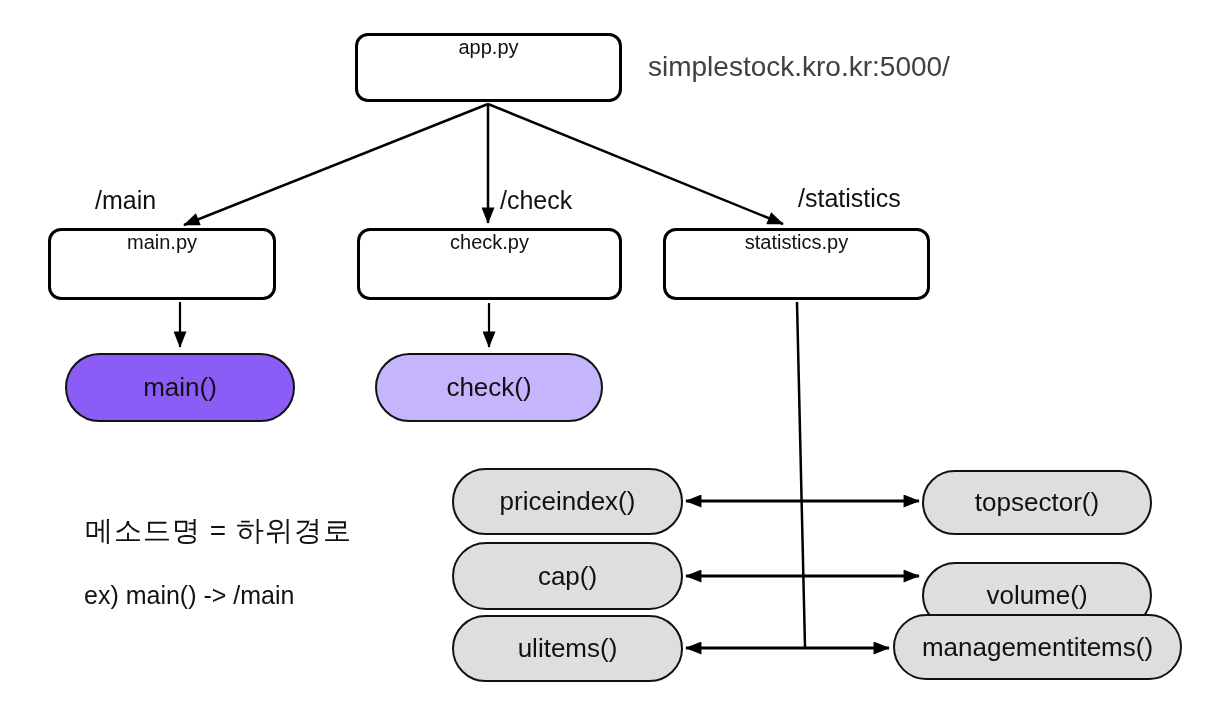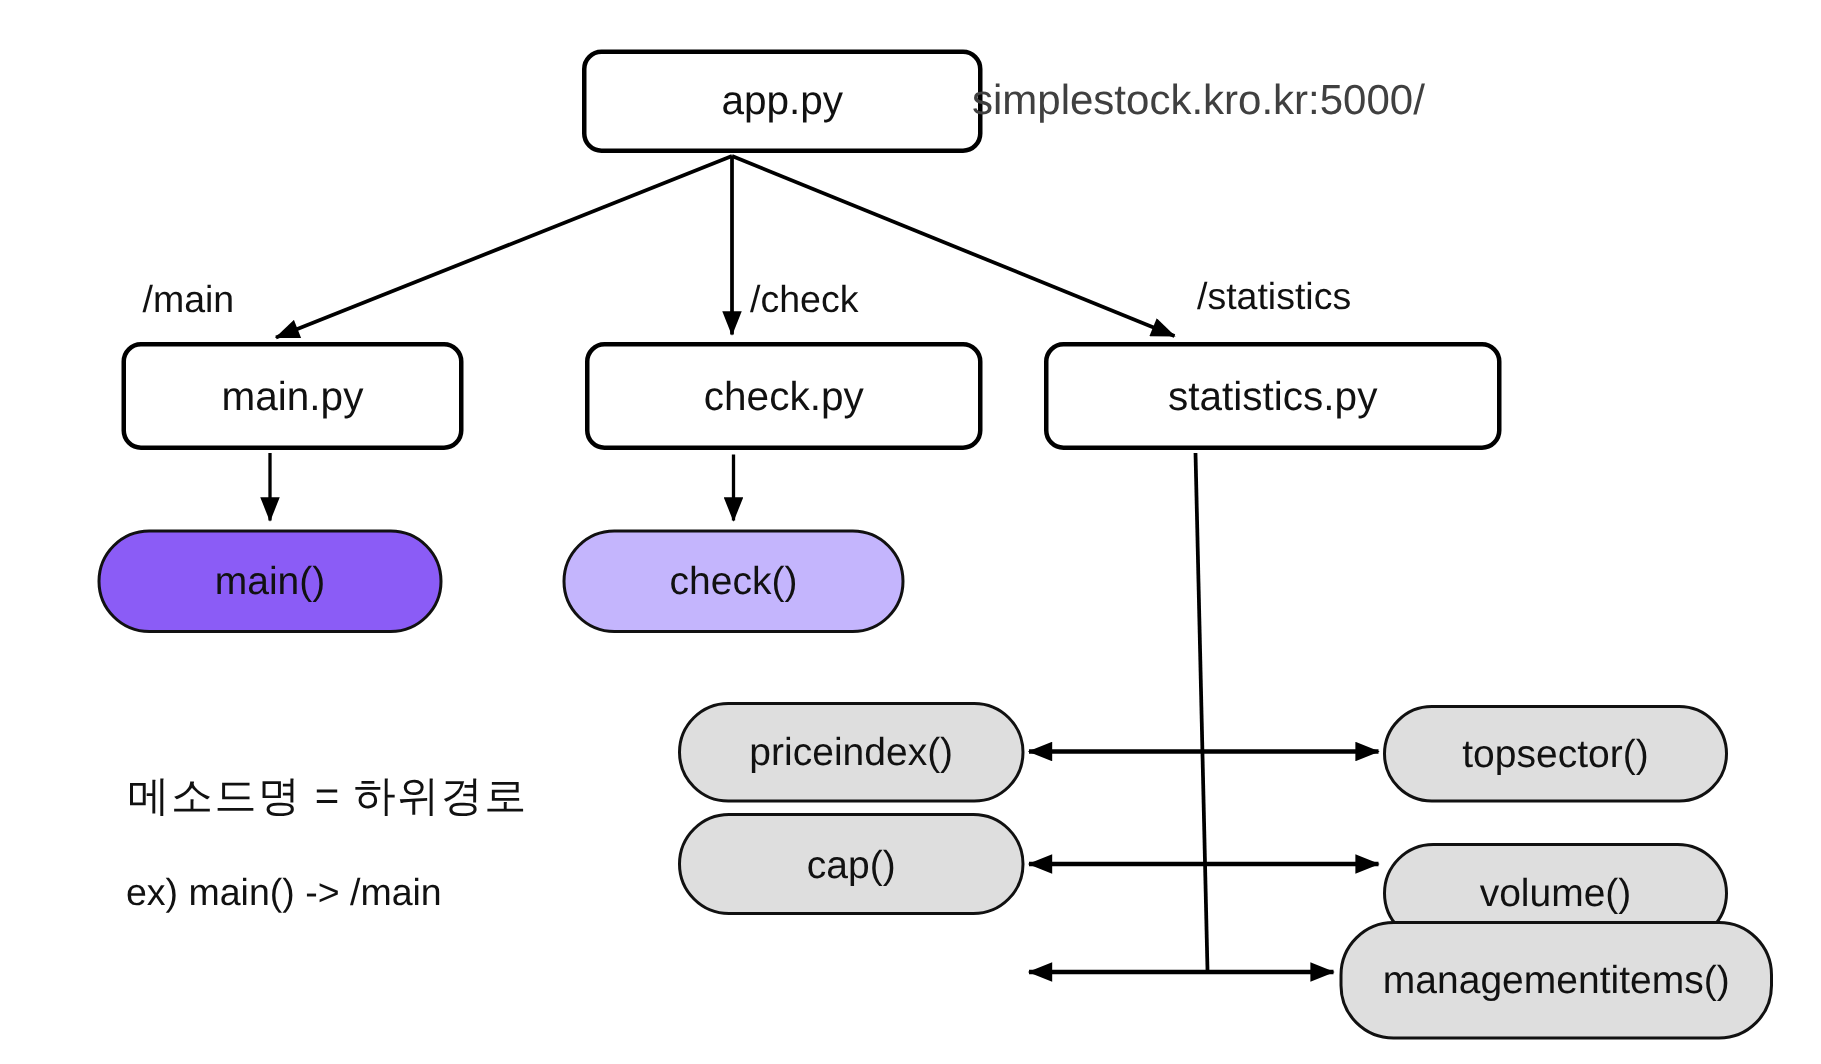--- a/index.html
+++ b/index.html
@@ -22,26 +22,24 @@
     height: 709px;
     pointer-events: none;
   }
   .file-box {
     position: absolute;
     box-sizing: border-box;
     background: #ffffff;
     border: 3.5px solid #000000;
     border-radius: 13px;
     display: flex;
-    align-items: center;
     justify-content: center;
-    font-size: 27px;
+    font-size: 20px;
     color: #111111;
     z-index: 2;
-    margin-left: 33px;
   }
   .fn-pill {
     position: absolute;
     box-sizing: border-box;
     background: #dedede;
     border: 2.5px solid #111111;
     border-radius: 36px;
     display: flex;
     align-items: center;
     justify-content: center;
@@ -115,44 +113,47 @@
   <div class="route-label" style="left:95px; top:186px;">/main</div>
   <div class="route-label" style="left:500px; top:186px;">/check</div>
   <div class="route-label" style="left:798px; top:184px;">/statistics</div>
 
   <div class="file-box" style="left: 48px; top: 228px; width: 228px; height: 72px; background: rgb(255, 255, 255);">
     <span>main.py</span>
   </div>
   <div class="file-box" style="left: 357px; top: 228px; width: 265px; height: 72px; background: rgb(255, 255, 255);">
     <span>check.py</span>
   </div>
-  <div class="file-box" style="left: 663px; top: 228px; width: 305px; height: 72px; background: rgb(255, 255, 255);">
+  <div class="file-box" style="left: 663px; top: 228px; width: 267px; height: 72px; background: rgb(255, 255, 255);">
     <span>statistics.py</span>
   </div>
 
   <div class="fn-pill" style="left: 65px; top: 353px; width: 230px; height: 69px; background: #8b5cf6;">
     <span>main()</span>
   </div>
   <div class="fn-pill" style="left: 375px; top: 353px; width: 228px; height: 69px; background: #c4b5fd;">
     <span>check()</span>
   </div>
 
   <div class="fn-pill" style="left: 452px; top: 542px; width: 231px; height: 68px; background: rgb(222, 222, 222);">
     <span>cap()</span>
   </div>
   <div class="fn-pill" style="left: 452px; top: 468px; width: 231px; height: 67px; background: rgb(222, 222, 222);">
     <span>priceindex()</span>
   </div>
+  <div class="fn-pill" style="left: 452px; top: 615px; width: 231px; height: 67px; background: rgb(222, 222, 222);">
+    <span>ulitems()</span>
+  </div>
 
   <div class="fn-pill" style="left: 922px; top: 470px; width: 230px; height: 65px; background: rgb(222, 222, 222);">
     <span>topsector()</span>
   </div>
   <div class="fn-pill" style="left: 922px; top: 542px; width: 230px; height: 67px; background: rgb(222, 222, 222); margin-top: 20px;">
     <span>volume()</span>
   </div>
-  <div class="fn-pill" style="left: 893px; top: 614px; width: 289px; height: 79px; background: rgb(222, 222, 222);">
+  <div class="fn-pill" style="left: 893px; top: 614px; width: 289px; height: 66px; background: rgb(222, 222, 222);">
     <span>managementitems()</span>
   </div>
 
   <div class="note-line-1">메소드명 = 하위경로</div>
   <div class="note-line-2">ex) main() -&gt; /main</div>
 
 </div>
 
 </body></html>

